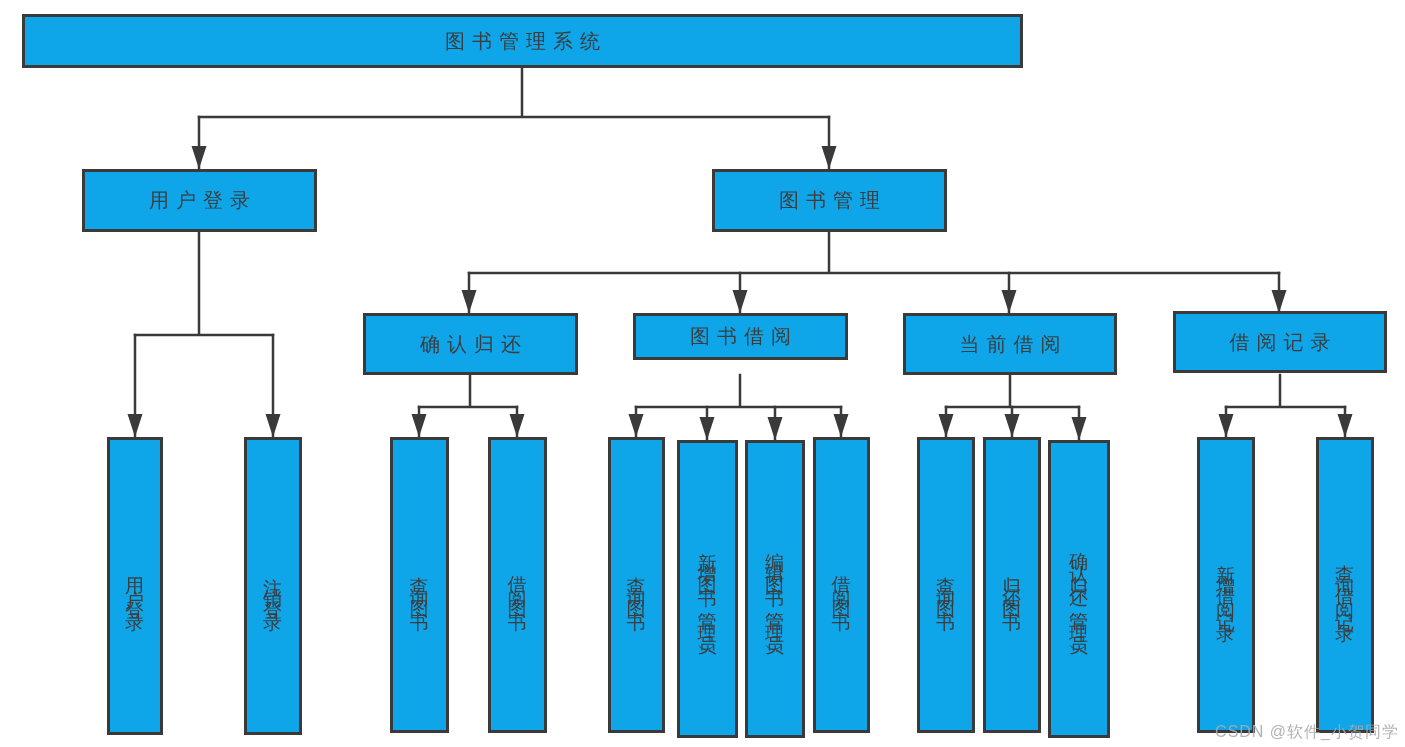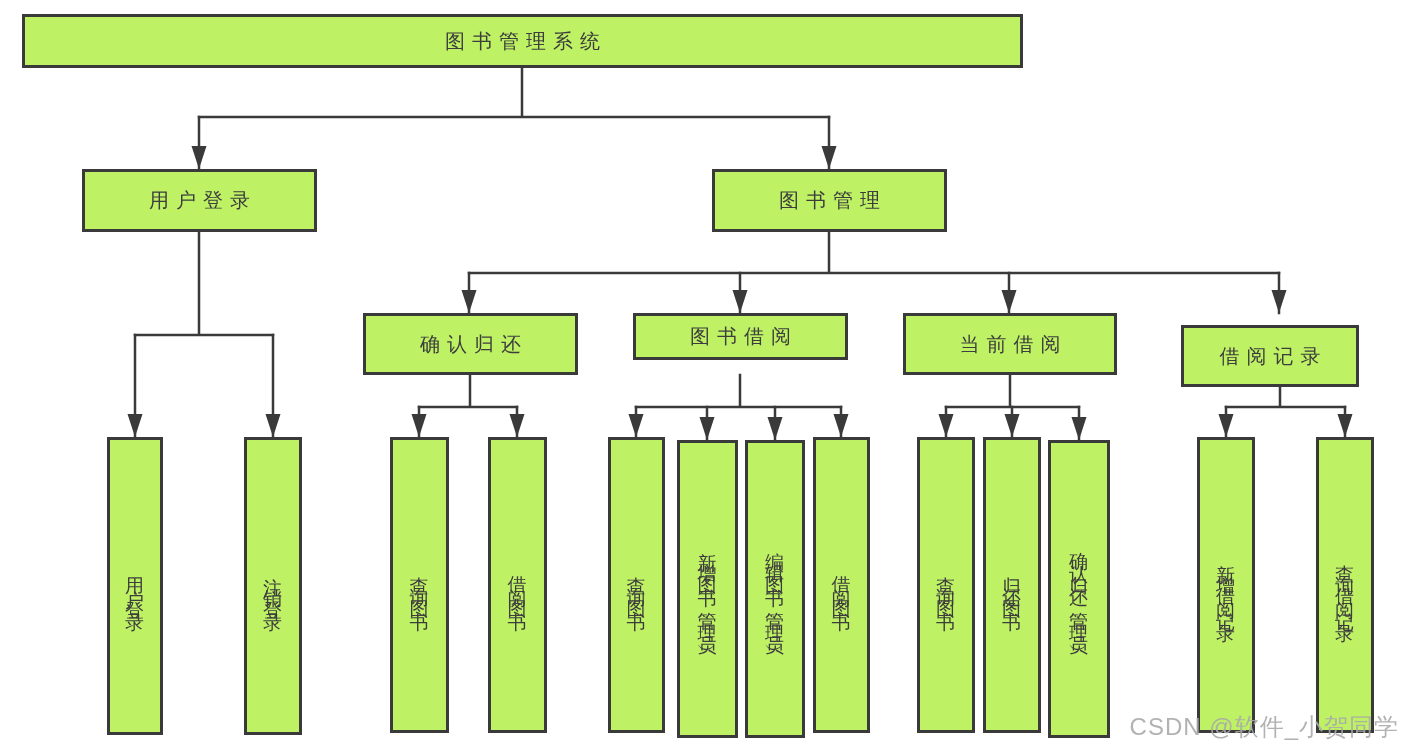--- a/index.html
+++ b/index.html
@@ -12,21 +12,21 @@
     background: #ffffff;
     overflow: hidden;
   }
   #wires {
     position: absolute;
     left: 0; top: 0;
     pointer-events: none;
   }
   .node {
     position: absolute;
-    background: #bef264;
+    background: #0ea5e9;
     border: 3px solid #3a3a3a;
     display: flex;
     align-items: center;
     justify-content: center;
     color: #3d3d3d;
     z-index: 2;
   }
   .hnode {
     font-size: 20px;
     letter-spacing: 7px;
@@ -39,21 +39,21 @@
     font-size: 19px;
     line-height: 1;
     letter-spacing: 12px;
     color: #3d3d3d;
   }
   .vnode.tall span { padding-top: 4px; }
   .watermark {
     position: absolute;
     right: 6px;
     bottom: 4px;
-    font-size: 24px;
+    font-size: 16px;
     letter-spacing: 1px;
     color: rgba(170,170,170,0.9);
     z-index: 5;
     white-space: nowrap;
   }
 </style>
 </head>
 <body>
 
 <div id="canvas">
@@ -116,21 +116,21 @@
   </svg>
 
   <div class="node hnode" style="left:22px; top:14px; width:1001px; height:54px;">图书管理系统</div>
 
   <div class="node hnode" style="left:82px; top:169px; width:235px; height:63px;">用户登录</div>
   <div class="node hnode" style="left:712px; top:169px; width:235px; height:63px;">图书管理</div>
 
   <div class="node hnode" style="left:363px; top:313px; width:215px; height:62px;">确认归还</div>
   <div class="node hnode" style="left:633px; top:313px; width:215px; height:47px;">图书借阅</div>
   <div class="node hnode" style="left:903px; top:313px; width:214px; height:62px;font-family:Liberation Mono, monospace;">当前借阅</div>
-  <div class="node hnode" style="left:1173px; top:325px; width:178px; height:62px;margin-left:8px;">借阅记录</div>
+  <div class="node hnode" style="left:1173px; top:311px; width:214px; height:62px;">借阅记录</div>
 
   <div class="node vnode" style="left:107px; top:437px; width:56px; height:298px;">
     <span>用户登录</span>
   </div>
   <div class="node vnode" style="left:244px; top:437px; width:58px; height:298px;">
     <span>注销登录</span>
   </div>
 
   <div class="node vnode" style="left:390px; top:437px; width:59px; height:296px;">
     <span>查询图书</span>

